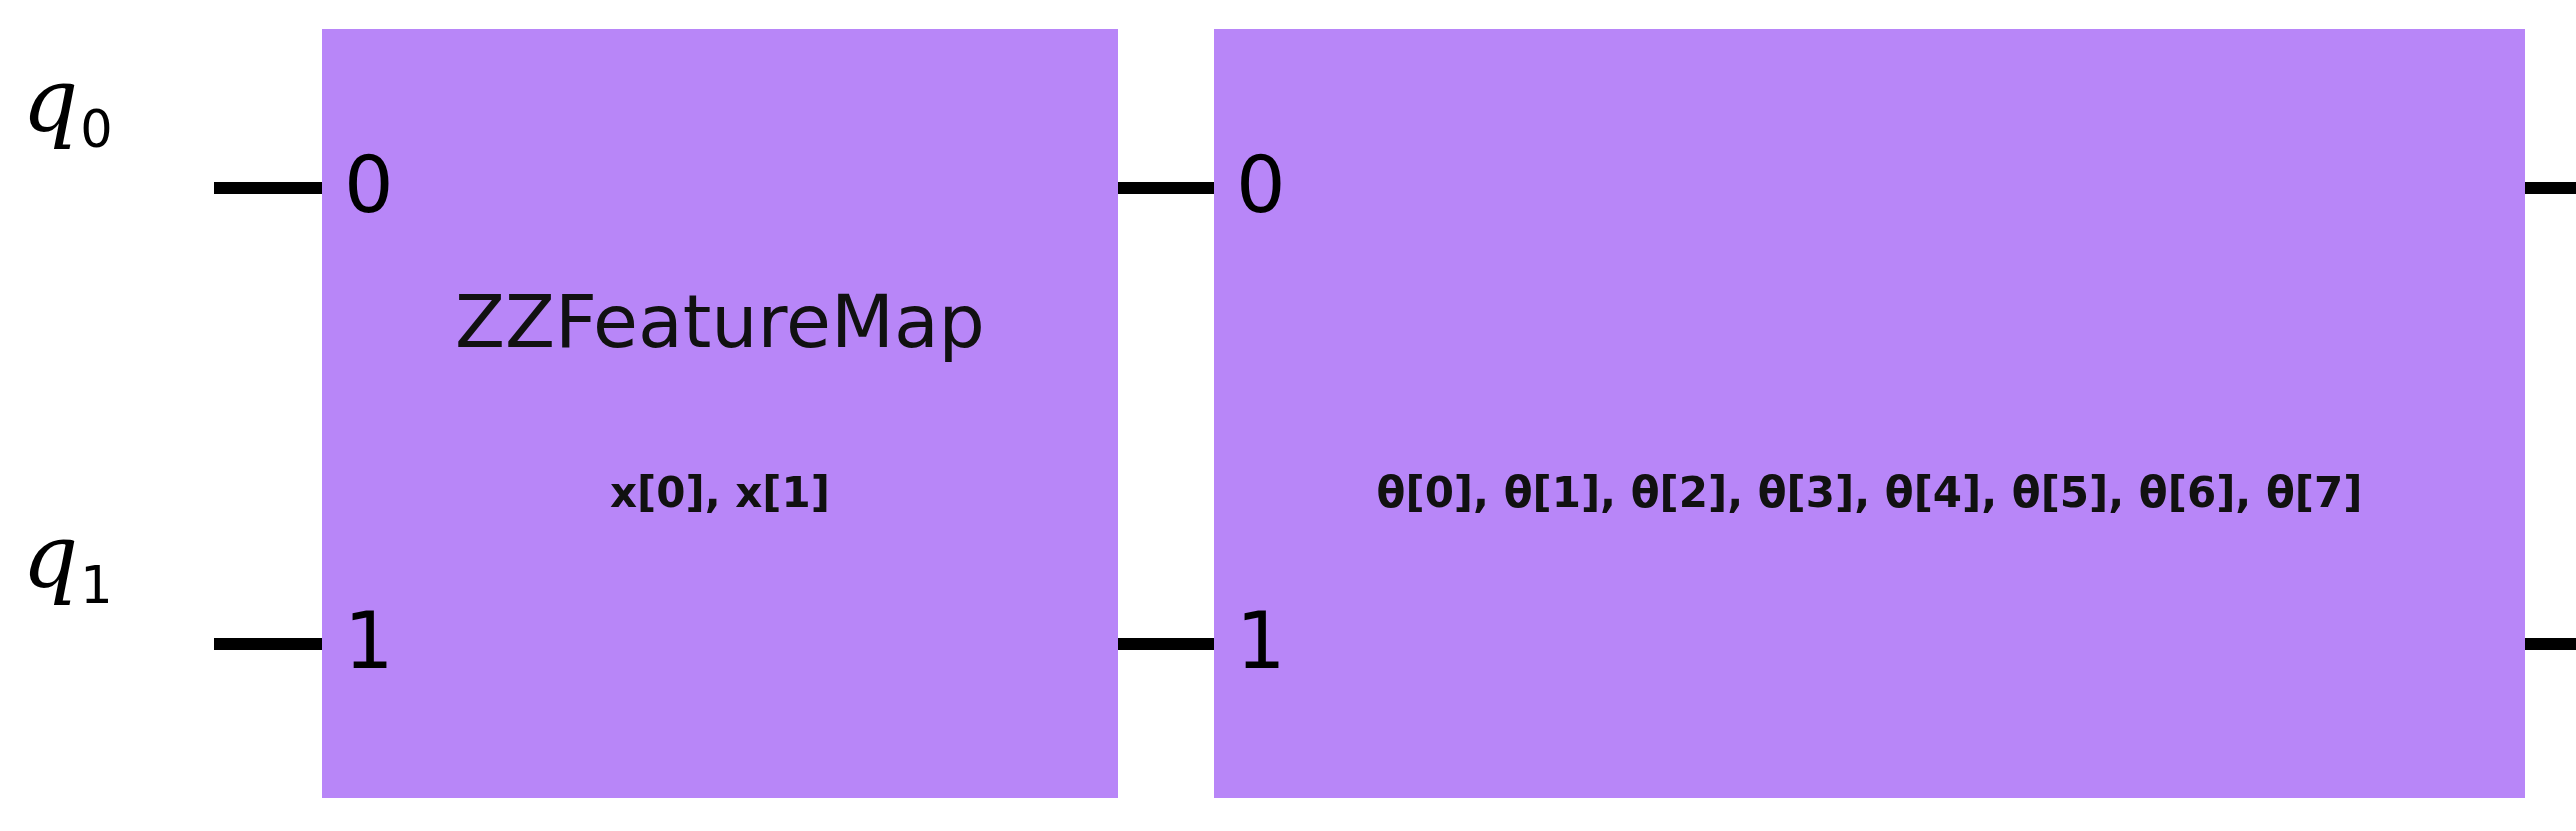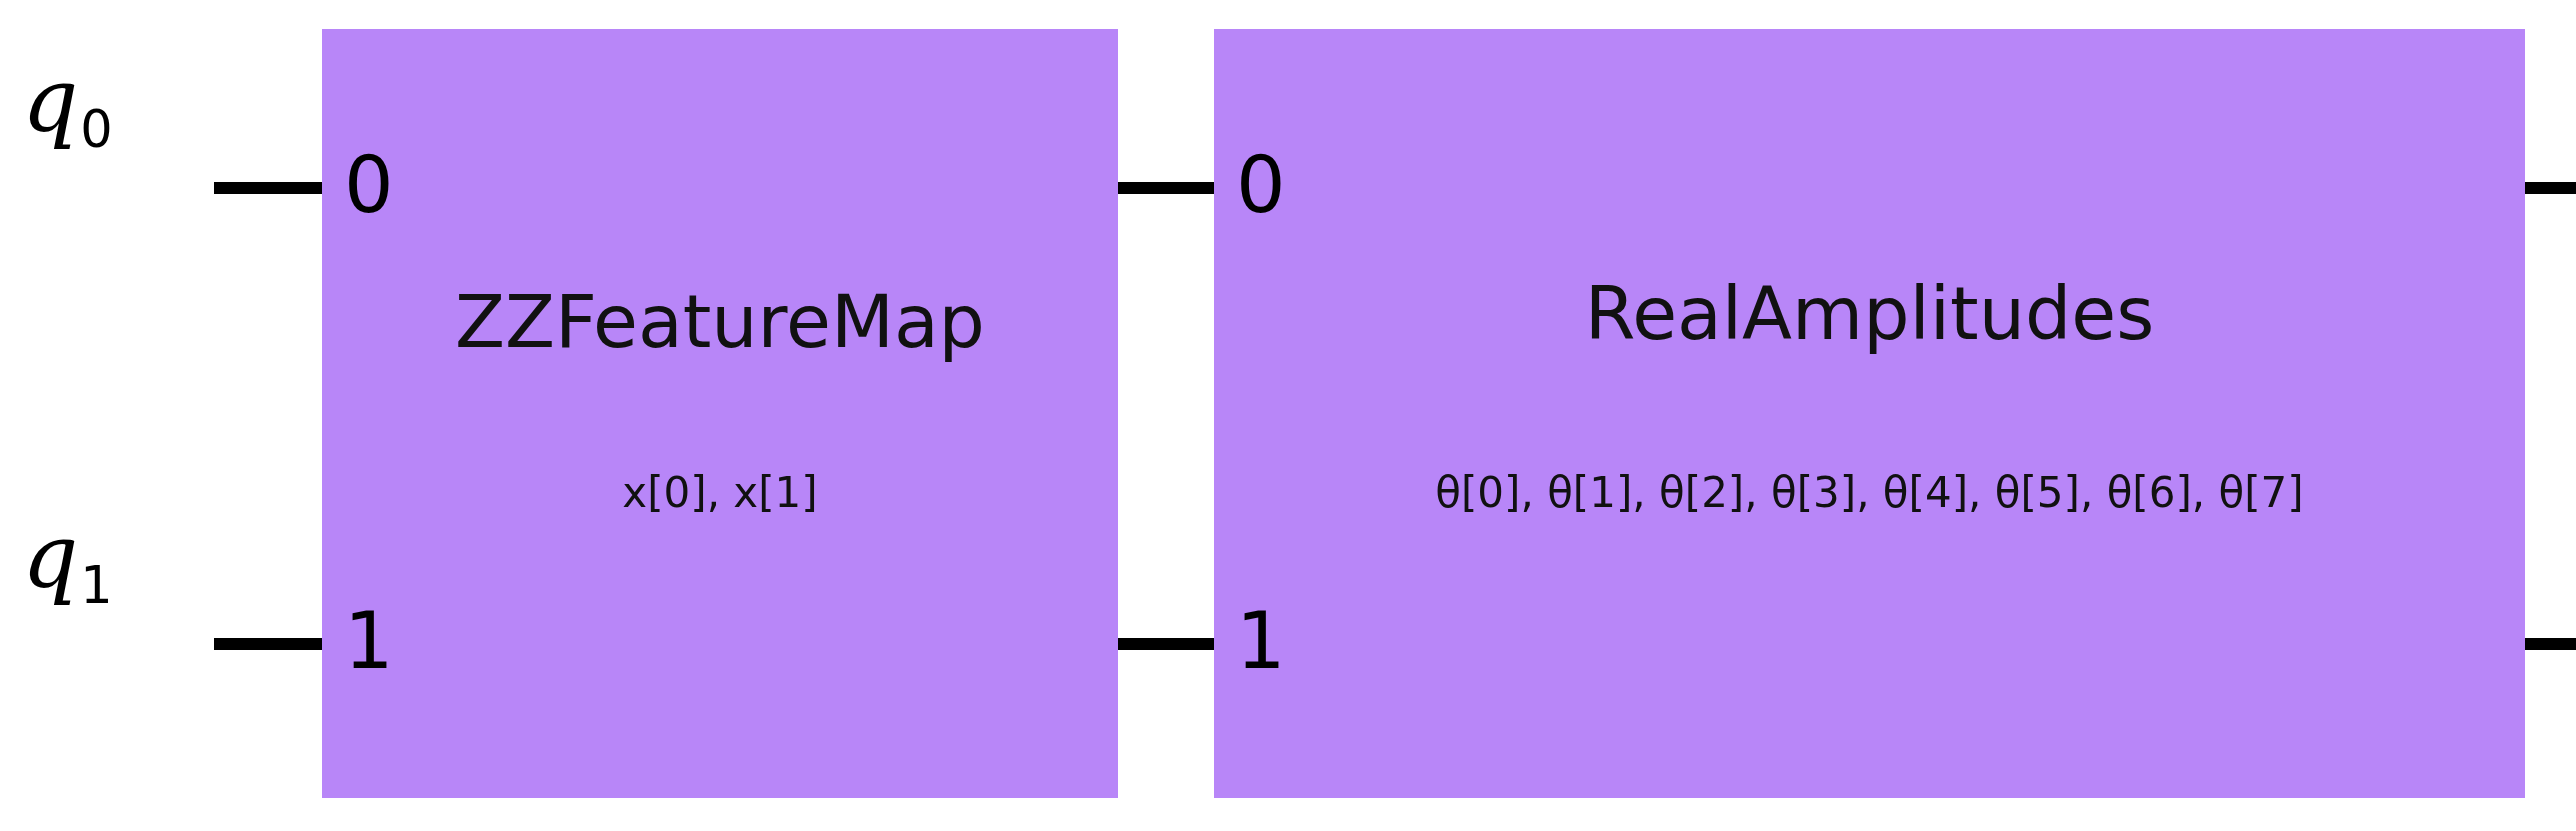--- a/index.html
+++ b/index.html
@@ -63,20 +63,21 @@
   }
   .gate-params {
     position: absolute;
     left: 0;
     right: 0;
     text-align: center;
     font-size: 42px;
     color: #111111;
     line-height: 1;
     white-space: nowrap;
+    font-weight: bold;
   }
   .port {
     position: absolute;
     font-size: 78px;
     color: #000000;
     line-height: 1;
   }
 </style>
 </head>
 <body>
@@ -107,19 +108,18 @@
     <div class="gate-title" style="top:256px;">ZZFeatureMap</div>
 
     <div class="gate-params" style="top:443px;">x[0], x[1]</div>
   </div>
 
   <div class="gate-box" style="left:1214px; top:29px; width:1311px; height:769px;">
 
     <div class="port" style="left:22px; top:117px;">0</div>
     <div class="port" style="left:22px; top:573px;">1</div>
 
-    <div class="gate-title" style="top:248px;">RealAmplitudes</div>
 
     <div class="gate-params" style="top:443px;">θ[0], θ[1], θ[2], θ[3], θ[4], θ[5], θ[6], θ[7]</div>
   </div>
 
 </div>
 
 
 </body></html>

